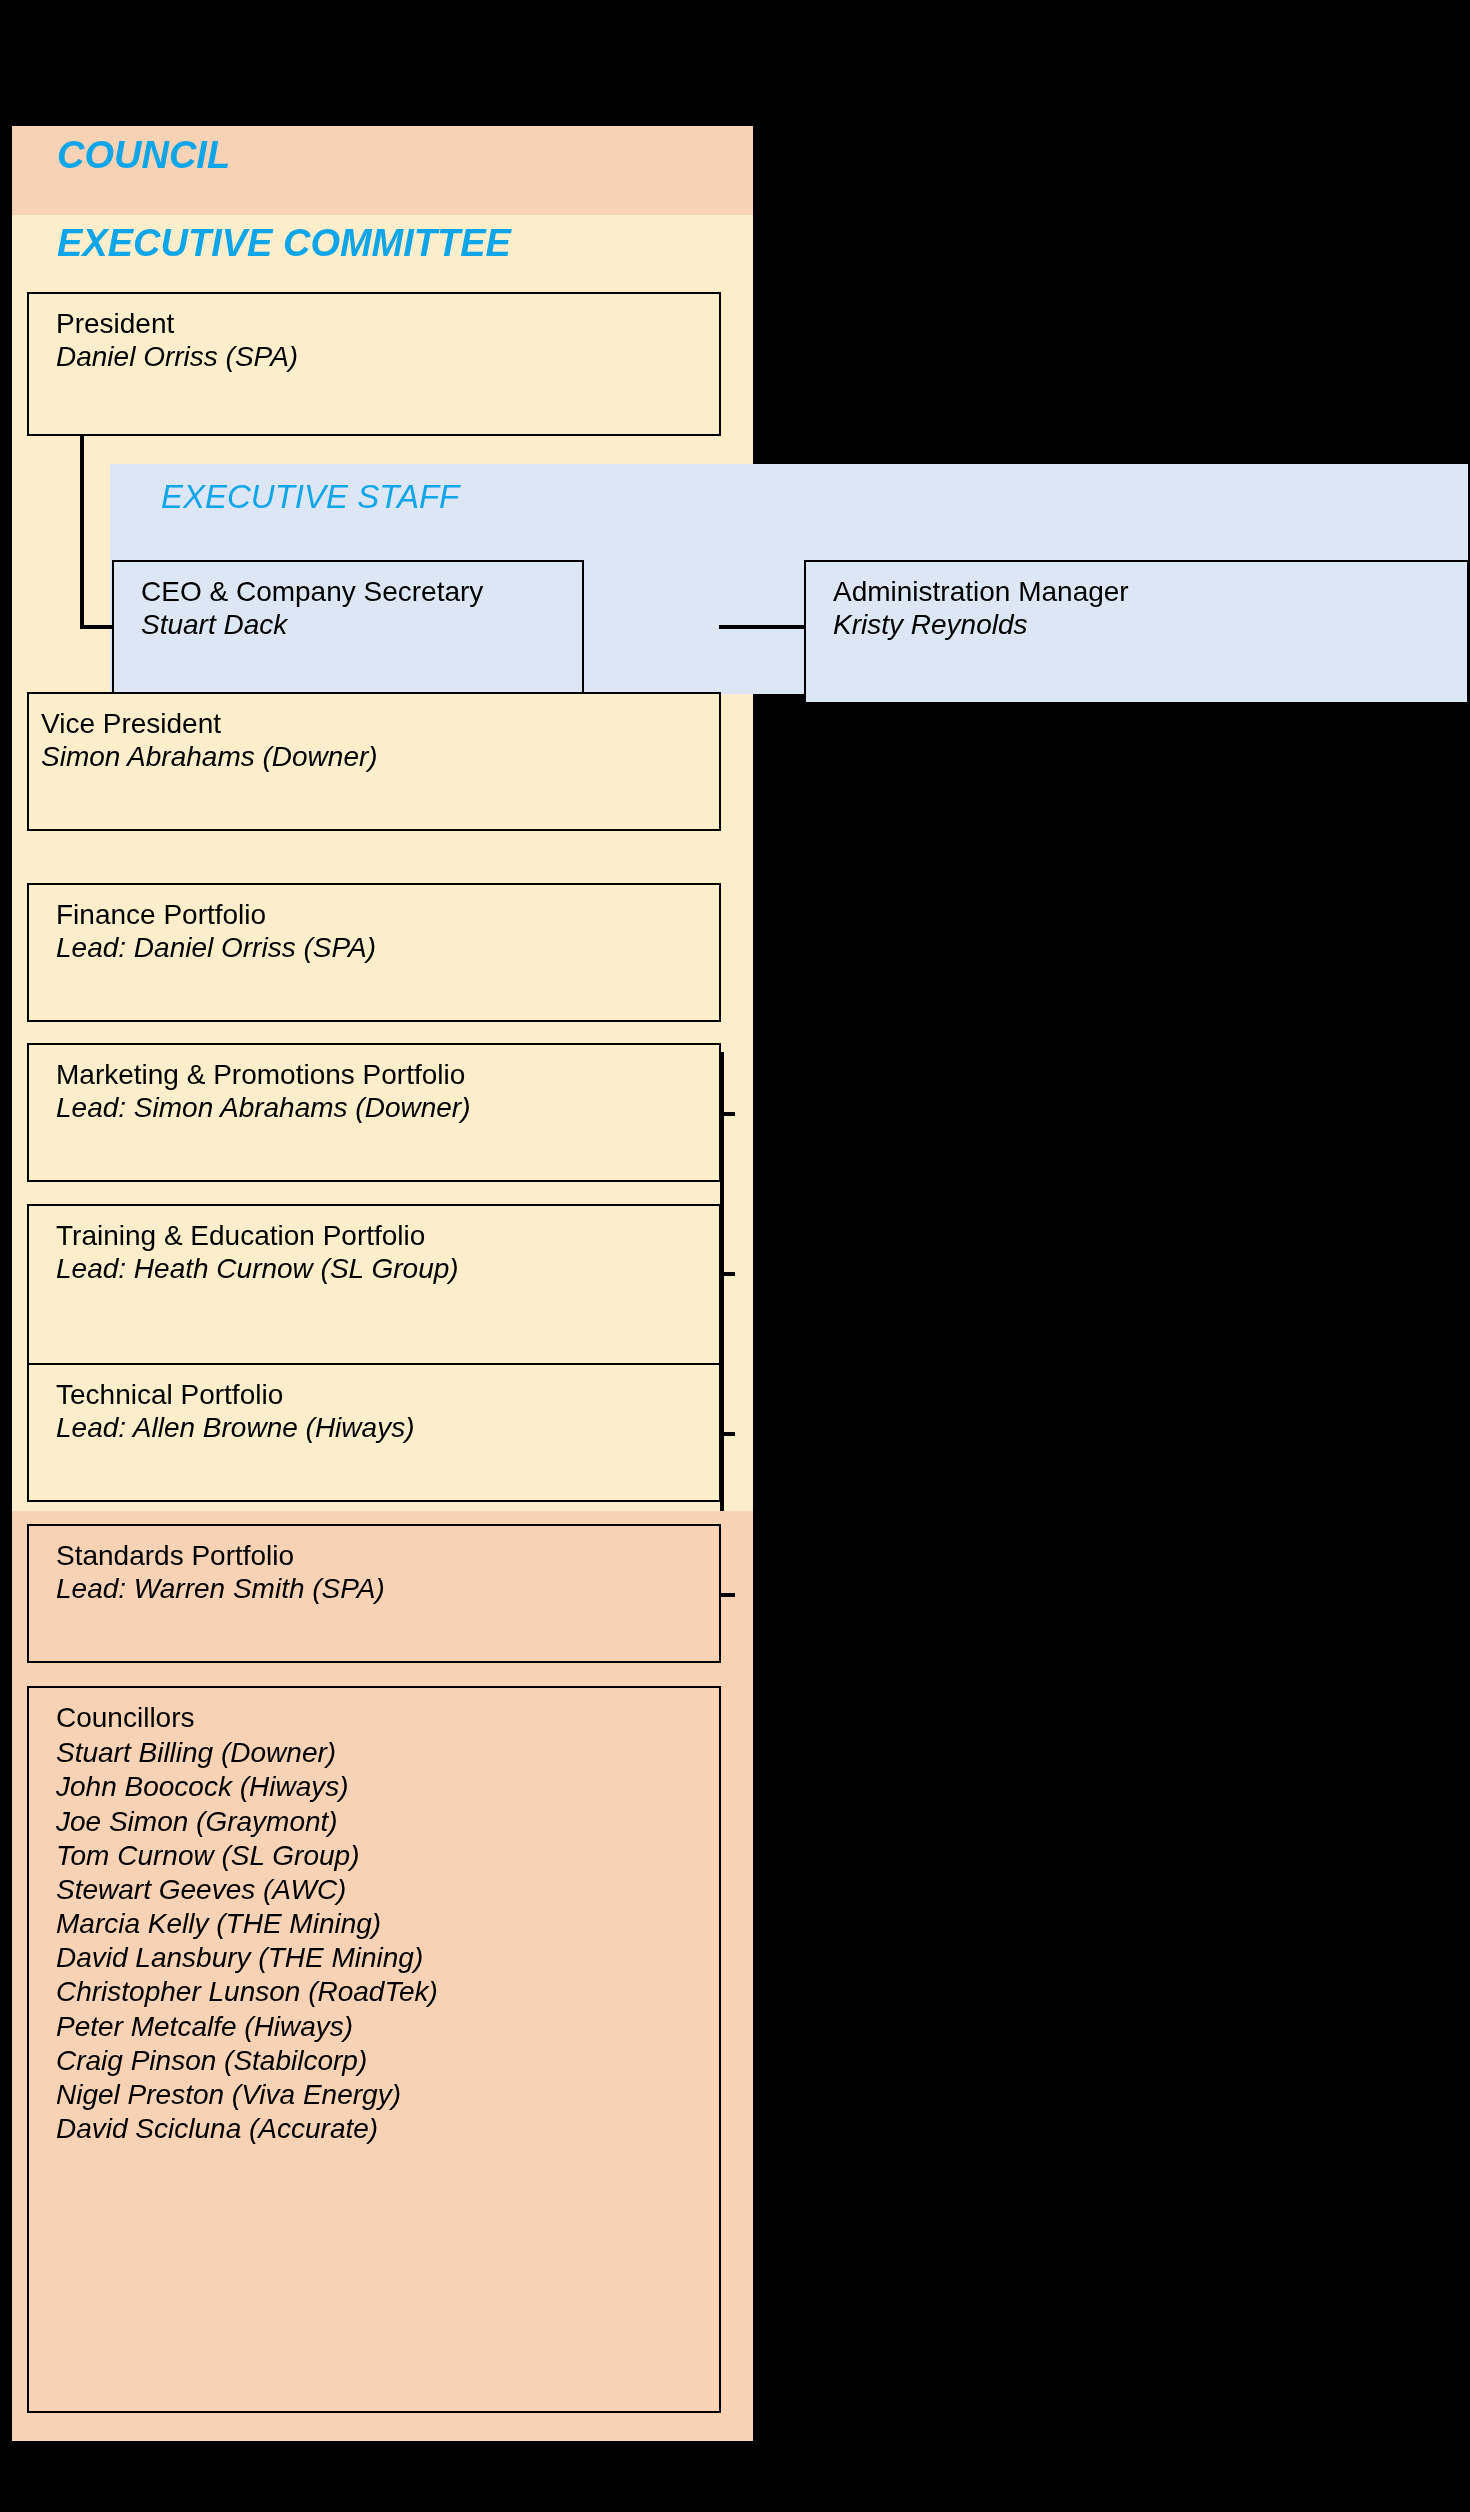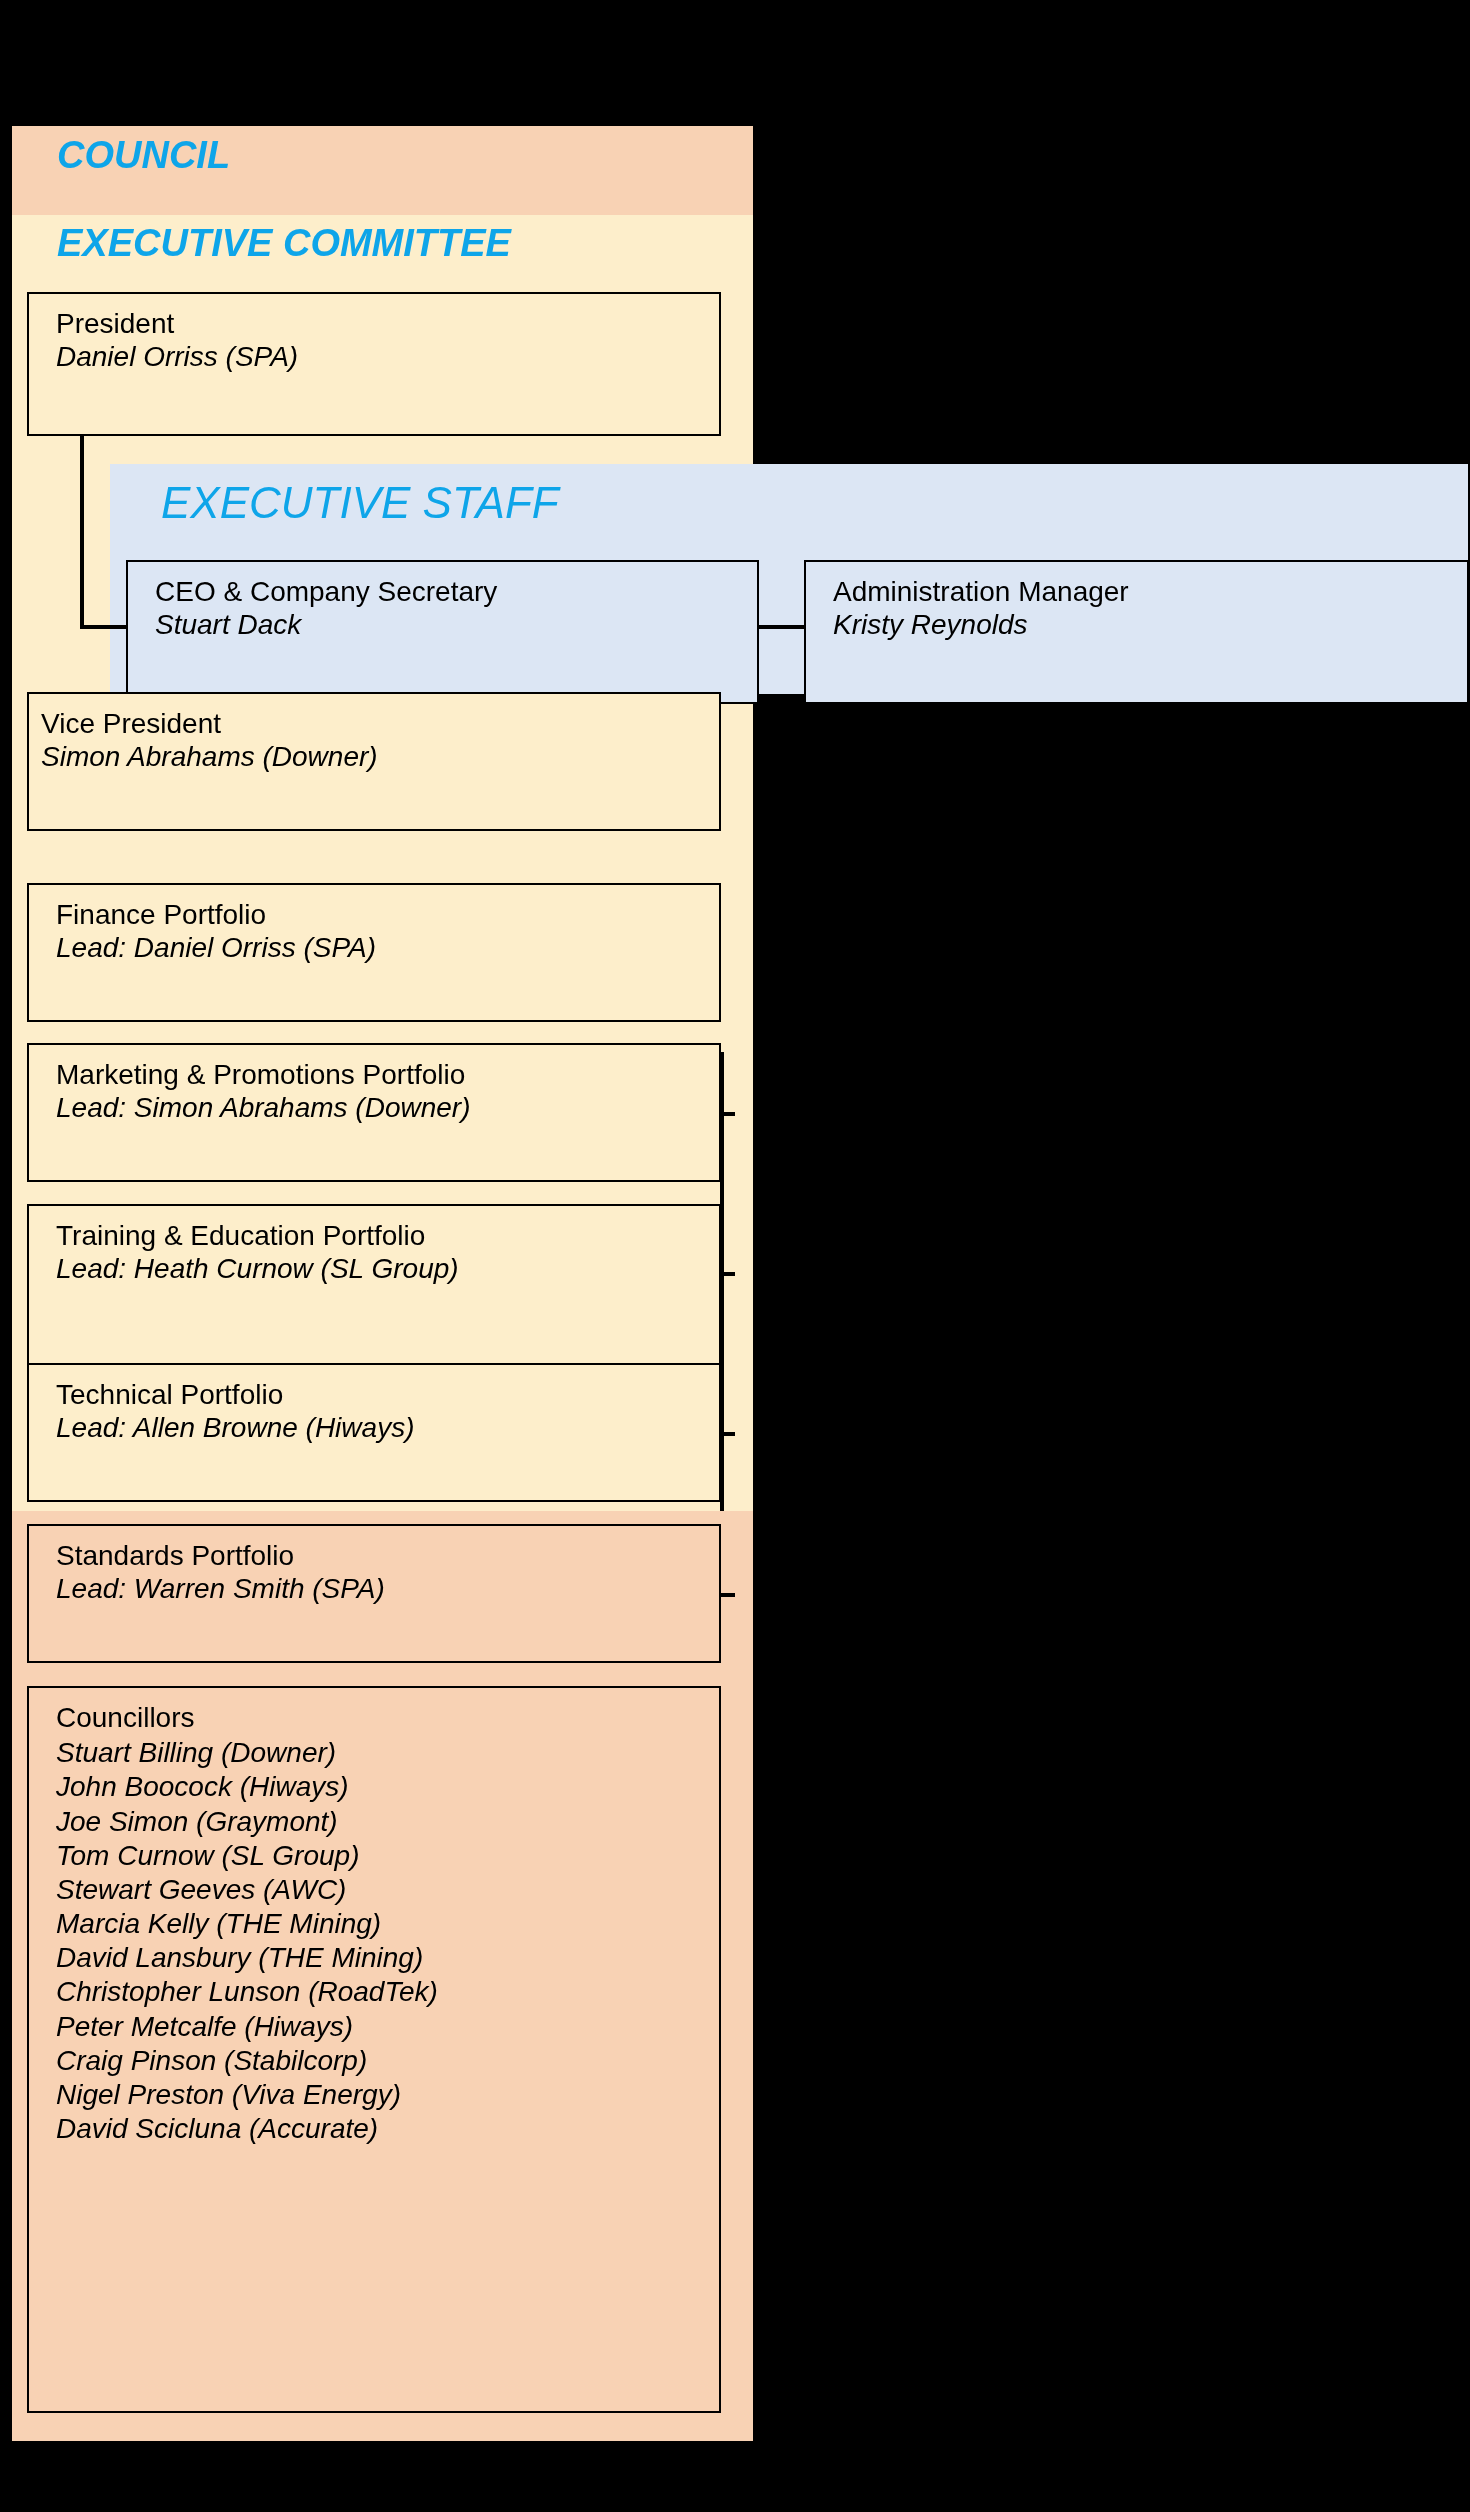--- a/index.html
+++ b/index.html
@@ -61,21 +61,21 @@
   }
   #exec-committee-title {
     left: 57px;
     top: 222px;
     width: 612px;
   }
   #exec-staff-title {
     left: 161px;
     top: 478px;
     font-weight: normal;
-    font-size: 44px;
+    font-size: 33px;
   }
 
   
   .box {
     position: absolute;
     border: 2.9px solid #000;
     box-sizing: border-box;
     padding: 13.4px 17px 9.6px 27px;
     line-height: 1.18;
   }
@@ -90,21 +90,21 @@
     font-size: 28px;
     color: #000;
     display: block;
   }
   .box.cream { background: #fdeecb; }
   .box.peach { background: #f8d2b4; }
   .box.blue  { background: #dce6f4; }
 
   
   #box-president   { left: 27px;  top: 292px;  width: 694px; height: 144px; }
-  #box-ceo         { left: 126px; top: 560px;  width: 633px; height: 144px; background: #dce6f4; }
+  #box-ceo         { left: 112px; top: 560px;  width: 472px; height: 144px; background: #dce6f4; }
   #box-admin       { left: 804px; top: 560px;  width: 665px; height: 144px; background: #dce6f4; }
   #box-vicepres    { left: 27px;  top: 692px;  width: 694px; height: 139px; padding-left: 12px; }
   #box-finance     { left: 27px;  top: 883px;  width: 694px; height: 139px; }
   #box-marketing   { left: 27px;  top: 1043px; width: 694px; height: 139px; }
   #box-training    { left: 27px;  top: 1204px; width: 694px; height: 168px; }
   #box-technical   { left: 27px;  top: 1363px; width: 694px; height: 139px; }
   #box-standards   { left: 27px;  top: 1524px; width: 694px; height: 139px; }
   #box-councillors { left: 27px;  top: 1686px; width: 694px; height: 727px; }
 
   #box-councillors .role { margin-bottom: 1.9px; }

